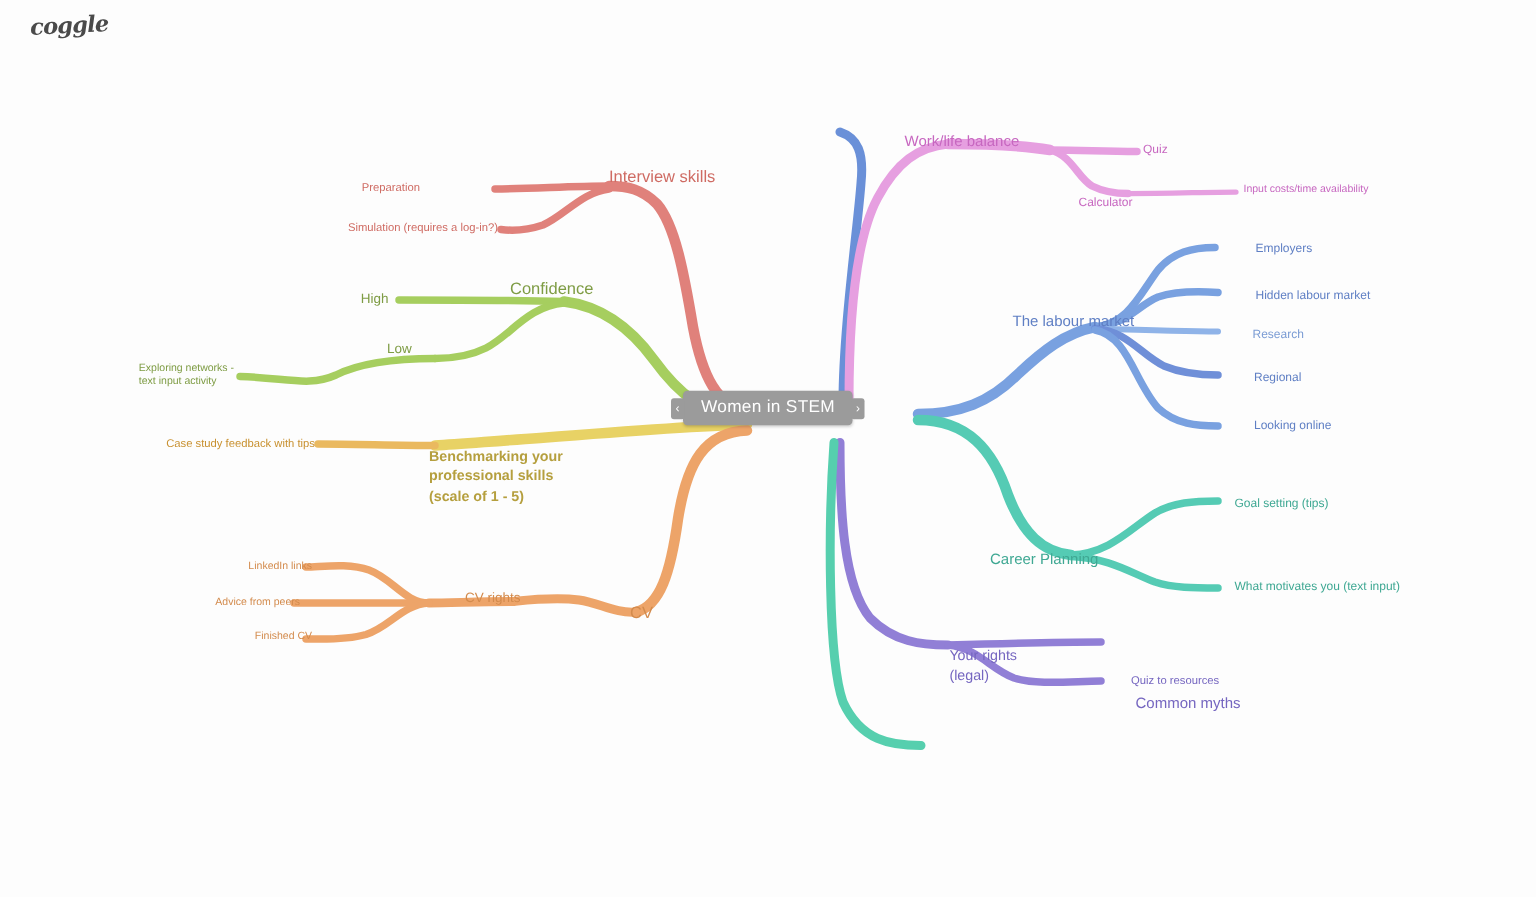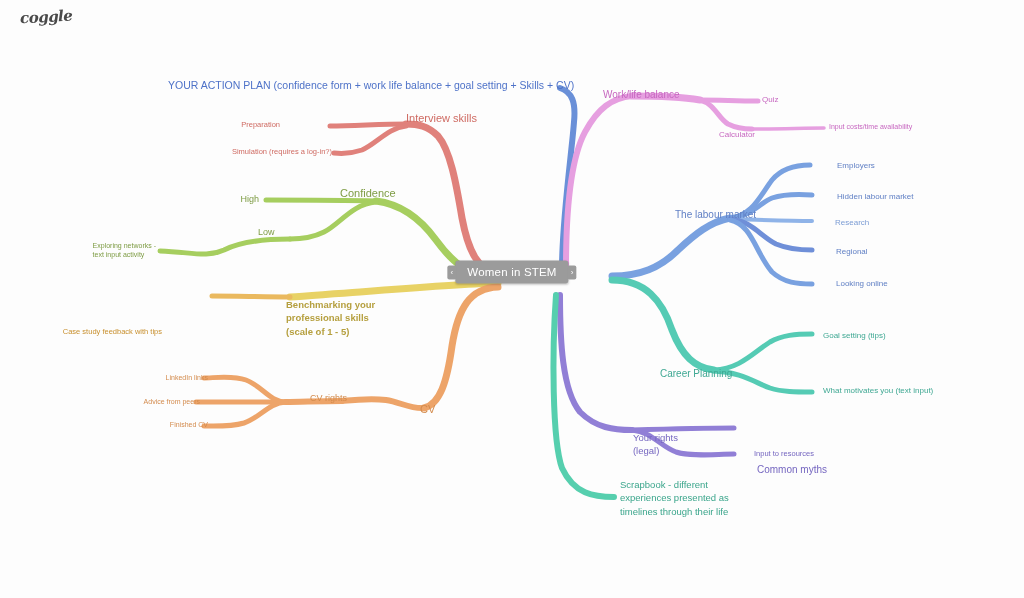--- a/index.html
+++ b/index.html
@@ -131,42 +131,41 @@
 
     </g>
   </svg>
 
   <div id="center-node">
     <span>Women in STEM</span>
     <span class="collapse-handle left">‹</span>
     <span class="collapse-handle right">›</span>
   </div>
 
-  <div class="node left-align" style="left:168px; top:79px; font-size:10.5px; color:#4e72c8;">YOUR ACTION PLAN (confidence form + work life balance + goal setting + Skills + CV)</div>
 
   <div class="node left-align" style="left:406px; top:112px; font-size:11px; color:#cf6b63;">Interview skills</div>
 
   <div class="node right-align" style="right:744px; top:120px; font-size:7.5px; color:#cf6b63;">Preparation</div>
 
   <div class="node right-align" style="right:692px; top:147px; font-size:7.5px; color:#cf6b63;">Simulation (requires a log-in?)</div>
 
   <div class="node left-align" style="left:340px; top:187px; font-size:11px; color:#7e9c44;">Confidence</div>
 
   <div class="node right-align" style="right:765px; top:194px; font-size:9px; color:#7e9c44;">High</div>
 
   <div class="node left-align" style="left:258px; top:227px; font-size:9px; color:#7e9c44;">Low</div>
 
   <div class="node right-align" style="right:868px; top:241px; font-size:7px; color:#7e9c44; line-height:1.35;">Exploring networks -
 text input activity</div>
 
   <div class="node left-align" style="left:286px; top:298px; font-size:9.5px; color:#b59f3e; line-height:1.4;font-weight:bold;">Benchmarking your
 professional skills
 (scale of 1 - 5)</div>
 
-  <div class="node right-align" style="right:862px; top:291px; font-size:7.5px; color:#c8902f;margin-top:36px;">Case study feedback with tips</div>
+  <div class="node right-align" style="right:814px; top:291px; font-size:7.5px; color:#c8902f;">Case study feedback with tips</div>
 
   <div class="node left-align" style="left:420px; top:403px; font-size:11px; color:#d38b4d;">CV</div>
 
   <div class="node left-align" style="left:310px; top:393px; font-size:9px; color:#d38b4d;">CV rights</div>
 
   <div class="node right-align" style="right:816px; top:374px; font-size:7px; color:#d38b4d;">LinkedIn links</div>
 
   <div class="node right-align" style="right:824px; top:398px; font-size:7px; color:#d38b4d;">Advice from peers</div>
 
   <div class="node right-align" style="right:816px; top:421px; font-size:7px; color:#d38b4d;">Finished CV</div>
@@ -195,19 +194,16 @@
 
   <div class="node left-align" style="left:823px; top:331px; font-size:8px; color:#3fa893;">Goal setting (tips)</div>
 
   <div class="node left-align" style="left:823px; top:386px; font-size:8px; color:#3fa893;">What motivates you (text input)</div>
 
   <div class="node right-align" style="right:346px; top:431px; font-size:9.5px; color:#7566c0; line-height:1.4;">Your rights
 (legal)</div>
 
   <div class="node left-align" style="left:757px; top:424px; font-size:10px; color:#7566c0;margin-top:40px;">Common myths</div>
 
-  <div class="node left-align" style="left:754px; top:449px; font-size:7.5px; color:#7566c0;">Input to resources</div>
-
-  <div class="node left-align" style="left:620px; top:478px; font-size:9.5px; color:#3aa58b; line-height:1.4;">Scrapbook - different
-experiences presented as
-timelines through their life</div>
+  <div class="node left-align" style="left:754px; top:449px; font-size:7.5px; color:#7566c0;">Quiz to resources</div>
+
 
 </div>
 
 </body></html>

